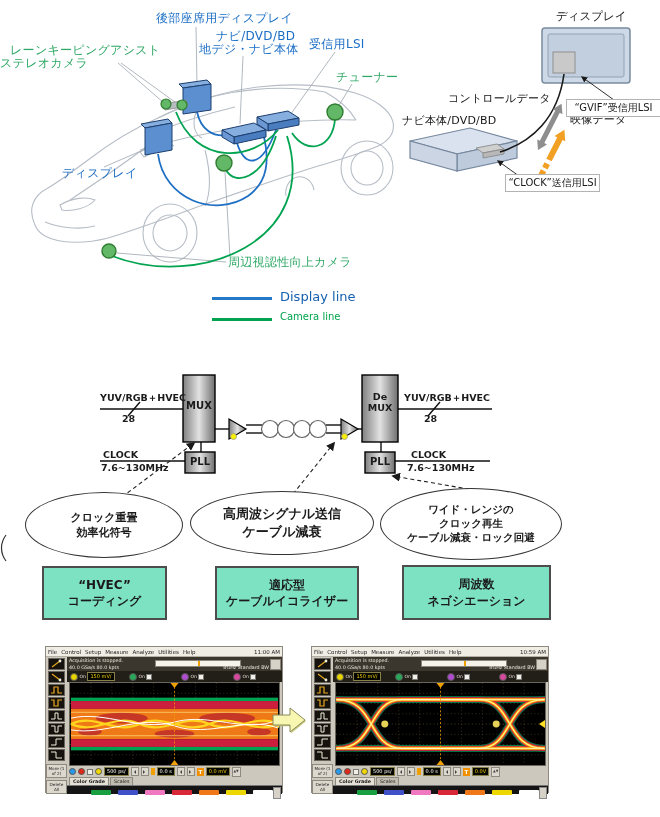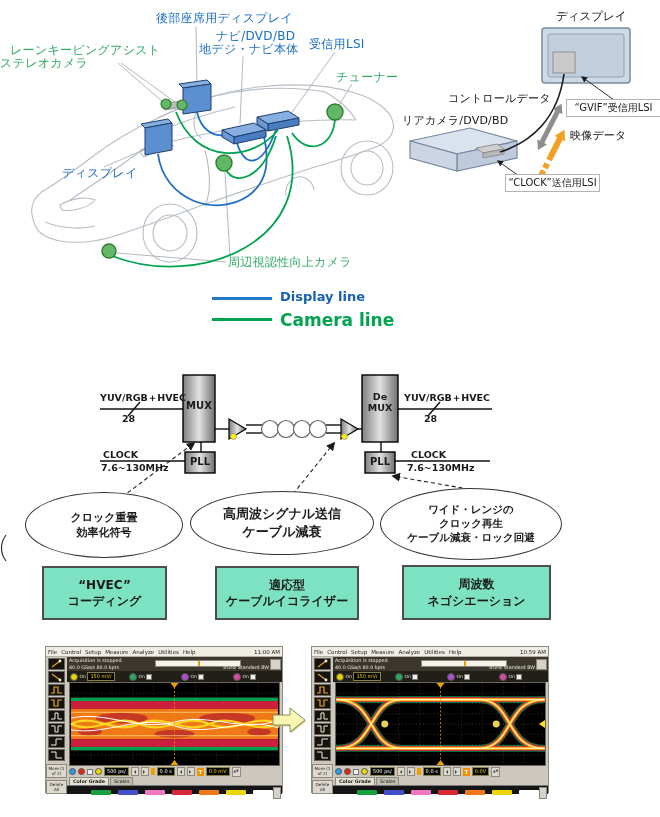--- a/index.html
+++ b/index.html
@@ -5,21 +5,21 @@
   html,body{margin:0;padding:0}
   body{width:660px;height:817px;position:relative;background:#fff;overflow:hidden;
        font-family:"DejaVu Sans","Liberation Sans",sans-serif;color:#1a1a1a}
   .abs{position:absolute}
   .lbl{position:absolute;white-space:nowrap;line-height:1.15}
   .jp{font-size:12px;letter-spacing:.3px}
   .jps{font-size:11px;letter-spacing:.2px}
   .blue{color:#1b6ec5}
   .green{color:#2fa866}
   .blk{color:#141414}
-  .bold{font-weight:bold}
+  .bold{font-weight:normal}
   .legend-line{position:absolute;height:3px}
   .lsi-box{position:absolute;background:#fff;border:1px solid #b3b3b3;font-size:10px;
            display:flex;align-items:center;justify-content:center;white-space:nowrap}
   .bd-txt{position:absolute;font-size:9.5px;font-weight:bold;white-space:nowrap}
   .oval{position:absolute;border:1.4px solid #333;border-radius:50%;background:#fff;
         display:flex;flex-direction:column;justify-content:center;align-items:center;
         font-weight:bold;text-align:center}
   .oval span{display:block}
   .fbox{position:absolute;background:#7de2c2;border:2px solid #4d4d4d;
         display:flex;flex-direction:column;justify-content:center;align-items:center;
@@ -153,21 +153,21 @@
 <div class="lbl jp blue" style="left:309px;top:38px">受信用LSI</div>
 <div class="lbl jp green" style="left:10px;top:44px">レーンキーピングアシスト</div>
 <div class="lbl jp green" style="left:0;top:57px">ステレオカメラ</div>
 <div class="lbl jp green" style="left:336px;top:71px">チューナー</div>
 <div class="lbl jp blue" style="left:62px;top:167px">ディスプレイ</div>
 <div class="lbl jp green" style="left:228px;top:256px">周辺視認性向上カメラ</div>
 
 <div class="legend-line" style="left:212px;top:297px;width:60px;background:#2478c8"></div>
 <div class="lbl bold" style="left:280px;top:290px;font-size:13px;color:#1660b0">Display line</div>
 <div class="legend-line" style="left:212px;top:318px;width:60px;background:#00a44e"></div>
-<div class="lbl bold" style="left:280px;top:311px;font-size:17px;color:#00a44e">Camera line</div>
+<div class="lbl bold" style="left:280px;top:311px;font-size:10px;color:#00a44e">Camera line</div>
 
 <svg class="abs" style="left:400px;top:0" width="260" height="215" viewBox="400 0 260 215">
   <defs>
     <marker id="mb" viewBox="0 0 10 10" refX="8" refY="5" markerWidth="7" markerHeight="7" orient="auto">
       <path d="M0,0 L10,5 L0,10 Z" fill="#1a1a1a"></path>
     </marker>
   </defs>
   <g>
     <rect x="542" y="28" width="88" height="55" rx="3" fill="#cdd9e7" stroke="#7a8aa0" stroke-width="1.5"></rect>
     <rect x="548" y="34" width="76" height="43" rx="2" fill="#c2cfdf" stroke="#93a2b4" stroke-width="1"></rect>
@@ -190,22 +190,22 @@
     <polygon points="0,-34 -6,-24 -3,-24 -3,0 3,0 3,-24 6,-24"></polygon>
     <rect x="-3" y="4" width="6" height="5"></rect>
     <rect x="-3" y="12" width="6" height="5"></rect>
   </g>
   <line x1="614" y1="100" x2="582" y2="77" stroke="#1a1a1a" stroke-width="0.9" marker-end="url(#mb)"></line>
   <line x1="519" y1="176" x2="498" y2="161" stroke="#1a1a1a" stroke-width="0.9" marker-end="url(#mb)"></line>
 </svg>
 
 <div class="lbl" style="left:556px;top:10px;font-size:11.5px">ディスプレイ</div>
 <div class="lbl jps blk" style="left:448px;top:93px">コントロールデータ</div>
-<div class="lbl jps blk" style="left:402px;top:115px">リアカメラ/DVD/BD</div>
-<div class="lbl jps blk" style="left:570px;top:130px">映像データ</div>
+<div class="lbl jps blk" style="left:402px;top:115px">ナビ本体/DVD/BD</div>
+<div class="lbl jps blk" style="left:570px;top:114px">映像データ</div>
 <div class="lsi-box" style="left:566px;top:99px;width:93px;height:16px">“GVIF”受信用LSI</div>
 <div class="lsi-box" style="left:505px;top:174px;width:93px;height:16px">“CLOCK”送信用LSI</div>
 
 <svg class="abs" style="left:0;top:370px" width="660" height="130" viewBox="0 0 660 130">
   <defs>
     <linearGradient id="gg" x1="0" y1="0" x2="1" y2="0">
       <stop offset="0" stop-color="#7f7f7f"></stop>
         <stop offset="0.5" stop-color="#e2e2e2"></stop>
         <stop offset="1" stop-color="#6f6f6f"></stop>
     </linearGradient>

